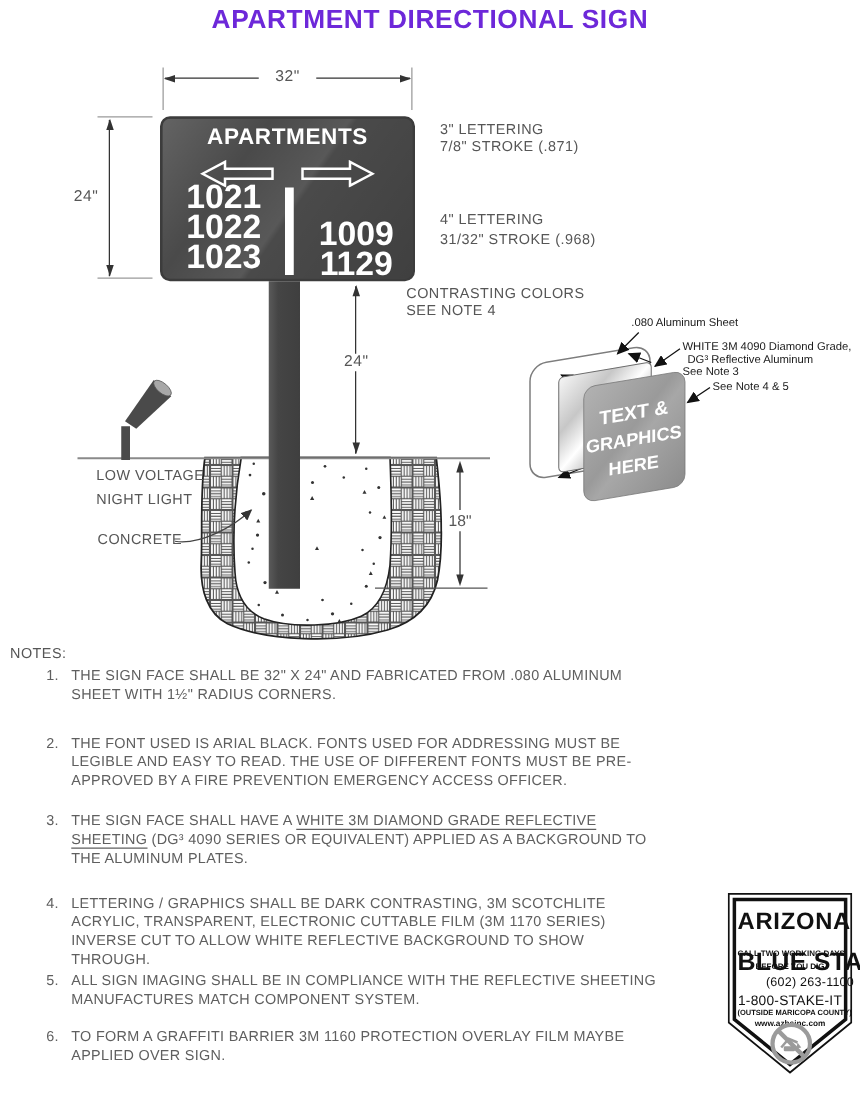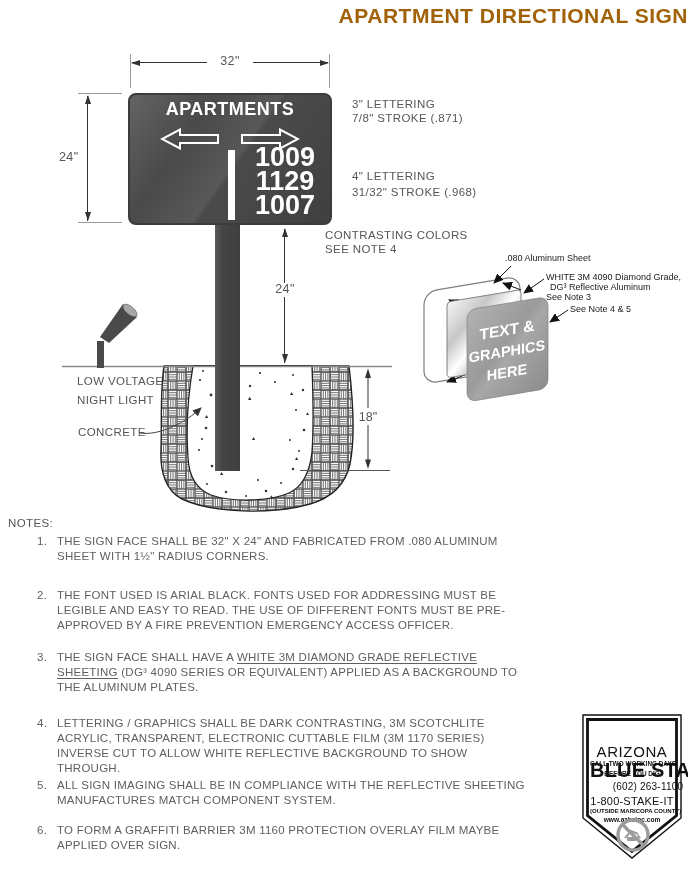--- a/index.html
+++ b/index.html
@@ -1,21 +1,21 @@
 <!DOCTYPE html>
 <html><head>
 <meta charset="utf-8">
 <style>
   html,body{margin:0;padding:0;background:#fff;}
   #canvas{position:relative;width:688px;height:876px;background:#fff;overflow:hidden;
           font-family:"Liberation Sans",sans-serif;}
   .abs{position:absolute;}
   
-  .title{left:0;top:4px;width:688px;text-align:right;font-size:21px;font-weight:bold;
-         color:#a16207;letter-spacing:.5px;}
+  .title{left:0;top:4px;width:688px;text-align:center;font-size:21px;font-weight:bold;
+         color:#6d28d9;letter-spacing:.5px;}
   
   .hand{color:#565656;font-size:11.5px;letter-spacing:.4px;line-height:13.5px;white-space:nowrap;}
   .hand.big{font-size:12.5px;}
   
   .dline{background:#333;}
   .eline{background:#9a9a9a;}
   .tri{width:0;height:0;}
   .tri-up{border-left:3px solid transparent;border-right:3px solid transparent;border-bottom:9px solid #333;}
   .tri-down{border-left:3px solid transparent;border-right:3px solid transparent;border-top:9px solid #333;}
   .tri-left{border-top:3px solid transparent;border-bottom:3px solid transparent;border-right:9px solid #333;}
@@ -26,36 +26,36 @@
         border:2px solid #3c3c3c;box-sizing:border-box;overflow:hidden;}
   .sign .sheen{position:absolute;left:0;top:0;right:0;bottom:0;
         background:linear-gradient(125deg,rgba(255,255,255,.14) 0%,rgba(255,255,255,0) 30%,
                    rgba(255,255,255,.08) 52%,rgba(255,255,255,0) 54%,rgba(0,0,0,.14) 100%);}
   .sign-header{position:absolute;left:0;top:4px;width:100%;text-align:center;color:#fff;
         font-size:18px;font-weight:900;letter-spacing:.5px;}
   .sign-divider{position:absolute;left:98px;top:55px;width:7px;height:70px;background:#fff;}
   .unit-col{position:absolute;top:50px;width:98px;text-align:center;color:#fff;
         font-size:27px;font-weight:900;line-height:24px;letter-spacing:0;}
   .unit-col.l{left:0;}
-  .unit-col.r{left:106px;}
+  .unit-col.r{left:106px;margin-top:30px;}
   .post{left:215px;top:225px;width:25px;height:246px;
         background:linear-gradient(90deg,#5a5a5a,#454545 30%,#3f3f3f);}
   
   .det{font-size:9px;color:#1a1a1a;line-height:10px;letter-spacing:0;white-space:nowrap;}
   
   .notes-head{left:8px;top:517px;}
   .note-item{position:absolute;left:37px;width:492px;display:flex;color:#5f5f5f;
         font-size:11.5px;line-height:15px;letter-spacing:.25px;}
   .note-num{width:20px;flex:0 0 20px;}
   .note-text{flex:1;}
   .u{border-bottom:1px solid #5f5f5f;}
   
   .badge{left:582px;top:714px;width:100px;height:148px;}
   .badge .btxt{position:absolute;left:8px;width:84px;text-align:center;color:#111;white-space:nowrap;}
-  .b1{top:29px;font-size:15px;font-weight:400;letter-spacing:.6px;}
+  .b1{top:13px;font-size:19px;font-weight:700;letter-spacing:.6px;}
   .b2{top:45px;font-size:20px;font-weight:900;letter-spacing:.2px;}
   .b3{top:46px;font-size:6.4px;font-weight:700;}
   .b4{top:56px;font-size:6.4px;font-weight:700;}
   .b5{top:67px;font-size:10px;font-weight:400;letter-spacing:.2px;padding-left:16px;}
   .b6{top:81px;font-size:11px;font-weight:400;letter-spacing:.2px;}
   .b7{top:94px;font-size:6px;font-weight:700;}
   .b8{top:102px;font-size:6.6px;font-weight:700;}
 </style>
 </head>
 <body>
@@ -167,20 +167,25 @@
     <div class="sheen"></div>
     <div class="sign-header">APARTMENTS</div>
 
     <svg class="abs" style="left:30px;top:33px;" width="60" height="22" viewBox="0 0 60 22">
       <polygon points="58,7 20,7 20,1.5 2,11 20,20.5 20,15 58,15" fill="none" stroke="#fff" stroke-width="2"></polygon>
     </svg>
     <svg class="abs" style="left:110px;top:33px;" width="60" height="22" viewBox="0 0 60 22">
       <polygon points="2,7 40,7 40,1.5 58,11 40,20.5 40,15 2,15" fill="none" stroke="#fff" stroke-width="2"></polygon>
     </svg>
     <div class="sign-divider"></div>
+    <div class="unit-col l">
+      <div>1021</div>
+      <div>1022</div>
+      <div>1023</div>
+    </div>
     <div class="unit-col r">
       <div>1009</div>
       <div>1129</div>
       <div>1007</div>
     </div>
   </div>
 
   <div class="abs dline" style="left:284px;top:229px;width:1px;height:134px;"></div>
   <div class="abs tri tri-up" style="left:281.5px;top:228px;"></div>
   <div class="abs tri tri-down" style="left:281.5px;top:354px;"></div>

